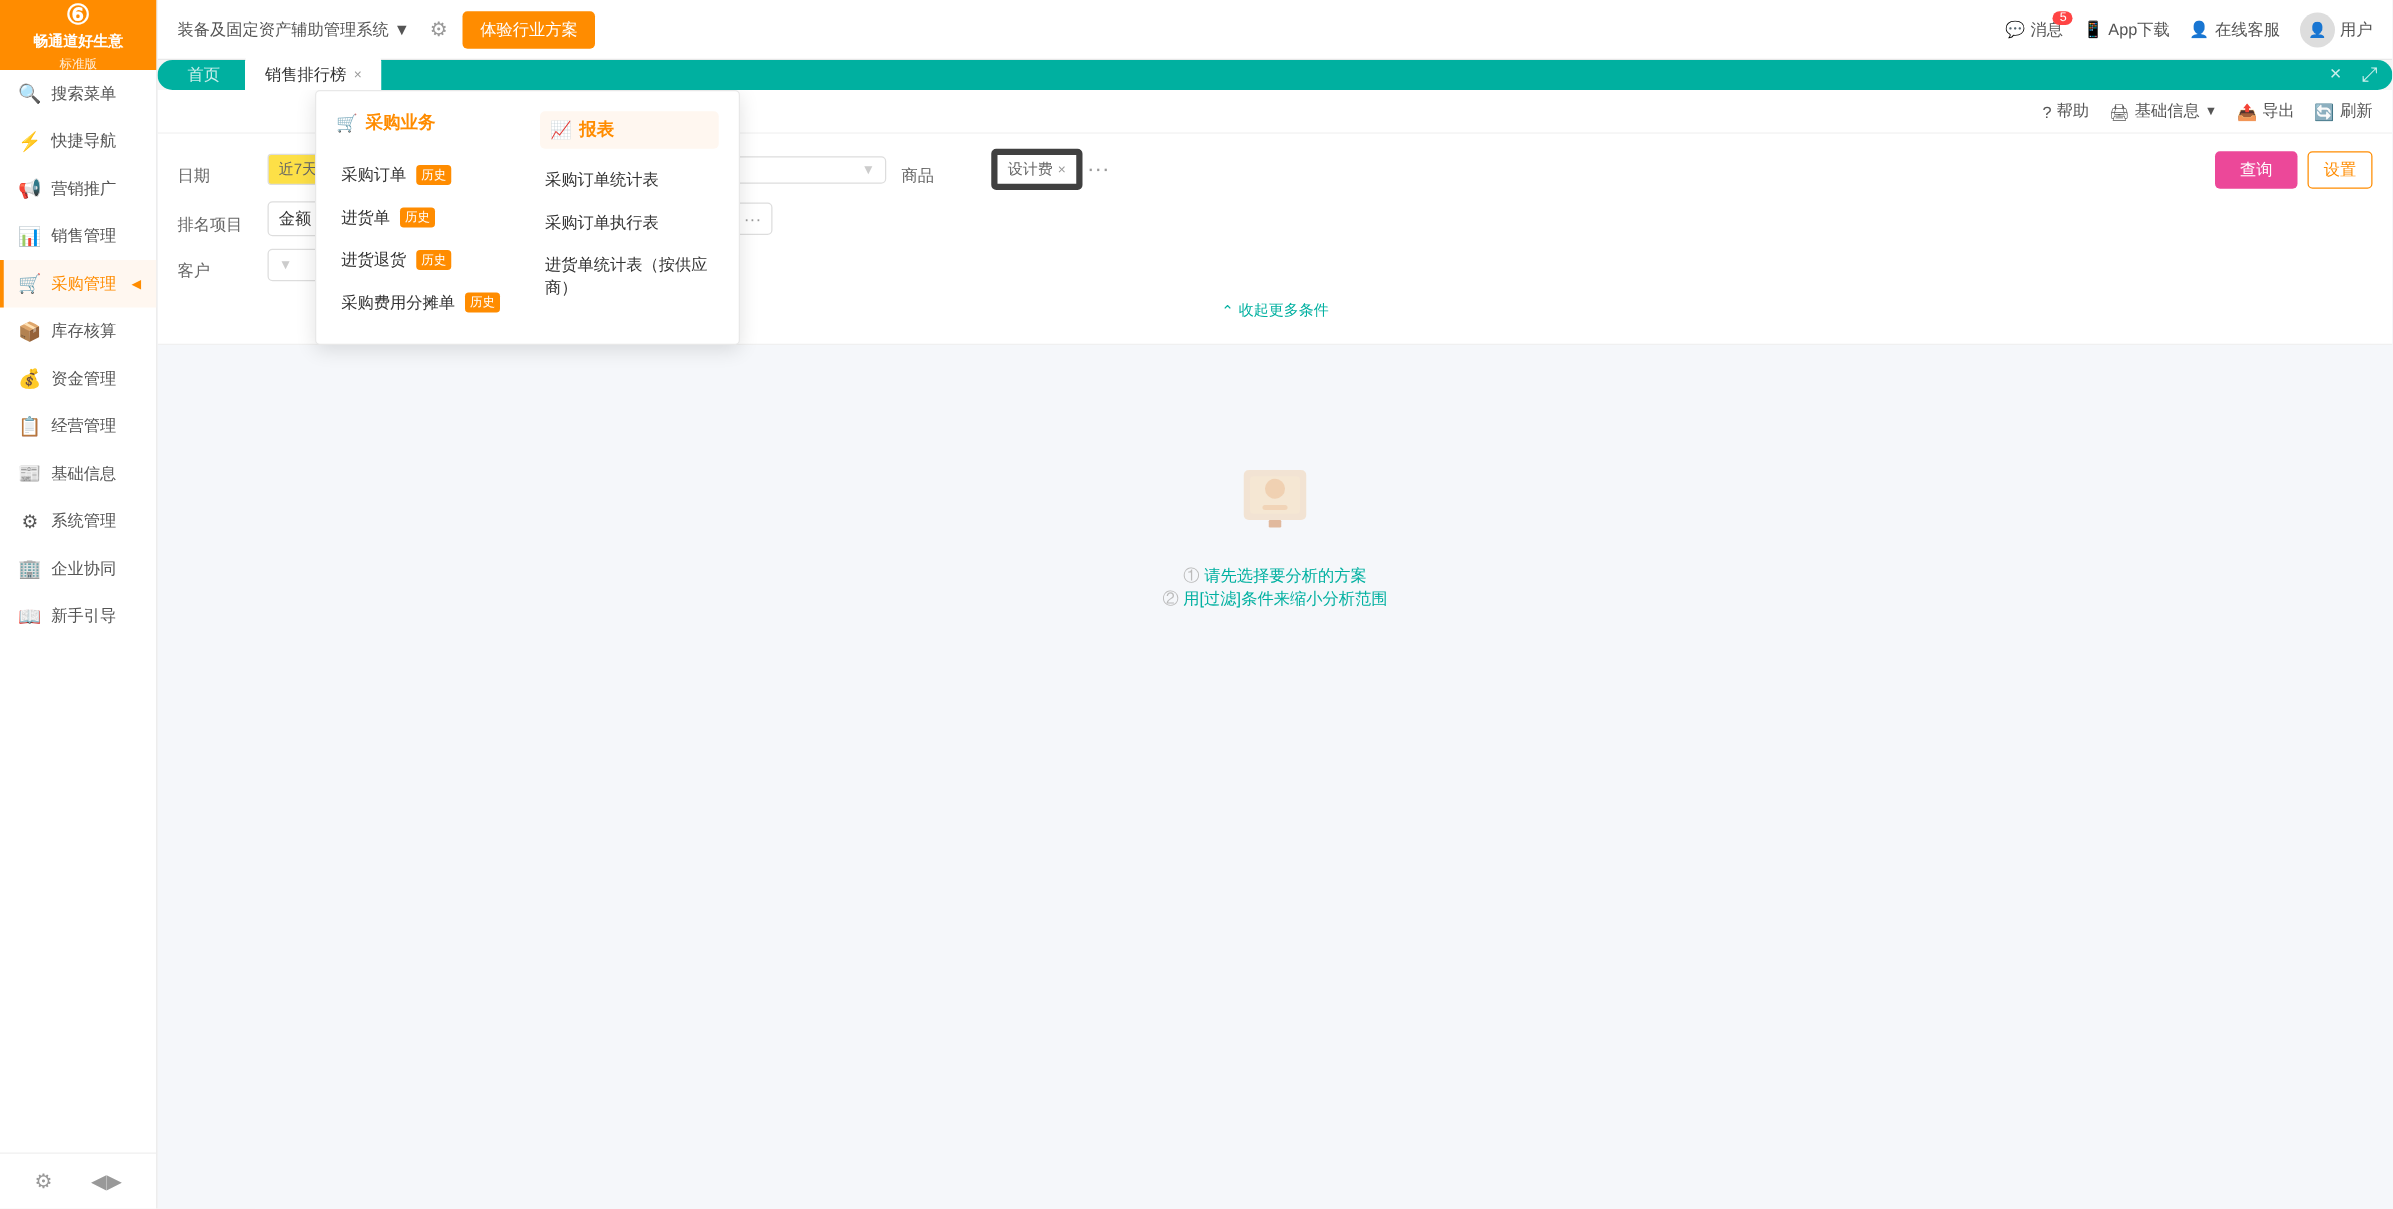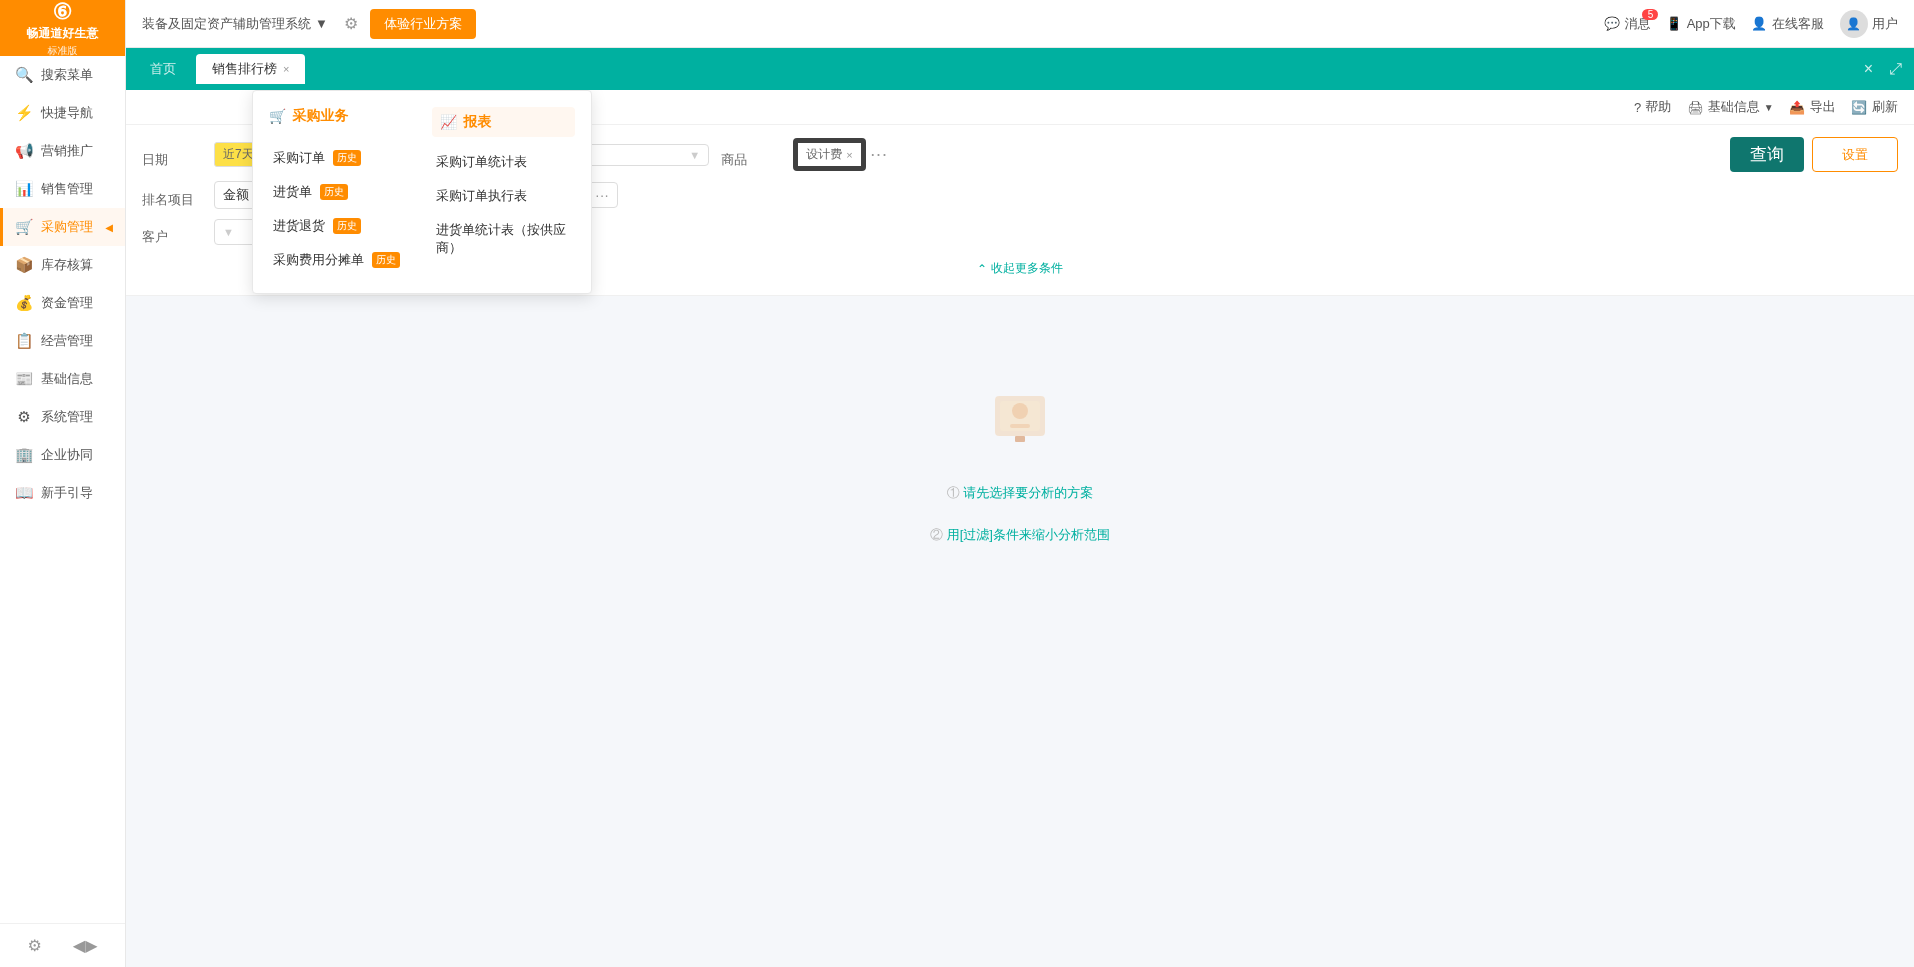--- a/index.html
+++ b/index.html
@@ -129,26 +129,27 @@
       background: #ddd;
       display: flex;
       align-items: center;
       justify-content: center;
       font-size: 12px;
       color: #888;
     }
 
     
     .tabbar {
-      height: 42px;
+      height: 24px;
       background: #00b0a0;
       display: flex;
       align-items: center;
       padding: 0 8px;
       gap: 4px;
+      border-radius: 13px;
     }
     .tab {
       padding: 6px 16px;
       cursor: pointer;
       color: rgba(255,255,255,0.8);
       font-size: 13px;
       border-radius: 4px 4px 0 0;
       display: flex;
       align-items: center;
       gap: 6px;
@@ -281,33 +282,33 @@
       font-size: 12px;
       color: #666;
       background: #fde047;
     }
     .filter-actions {
       margin-left: auto;
       display: flex;
       gap: 8px;
     }
     .btn-query {
-      background: #0f766e;
+      background: #ec4899;
       color: #fff;
       border: none;
       padding: 6px 20px;
       border-radius: 4px;
       cursor: pointer;
-      font-size: 17px;
+      font-size: 13px;
     }
     .btn-settings-outline {
       background: #fff;
       color: #ff8c00;
       border: 1px solid #ff8c00;
-      padding: 5px 29px;
+      padding: 5px 12px;
       border-radius: 4px;
       cursor: pointer;
       font-size: 13px;
     }
     .divider-more {
       color: #999;
       font-size: 18px;
       cursor: pointer;
     }
     .collapse-row {
@@ -348,21 +349,21 @@
       justify-content: center;
       padding: 80px 0;
       color: #bbb;
     }
     .empty-icon {
       width: 80px;
       height: 80px;
       margin-bottom: 16px;
       opacity: 0.6;
     }
-    .empty-text { font-size: 13px; color: #999; margin: 12px 0; }
+    .empty-text { font-size: 13px; color: #999; margin: 0 0; }
     .empty-text span { color: #00b0a0; }
   </style>
 </head>
 <body>
 
 <div class="sidebar">
   <div class="sidebar-logo">
     <span class="logo-icon">⑥</span>
     <span style="font-size:12px;font-weight:bold;">畅通道好生意</span>
     <span class="logo-edition">标准版</span>

